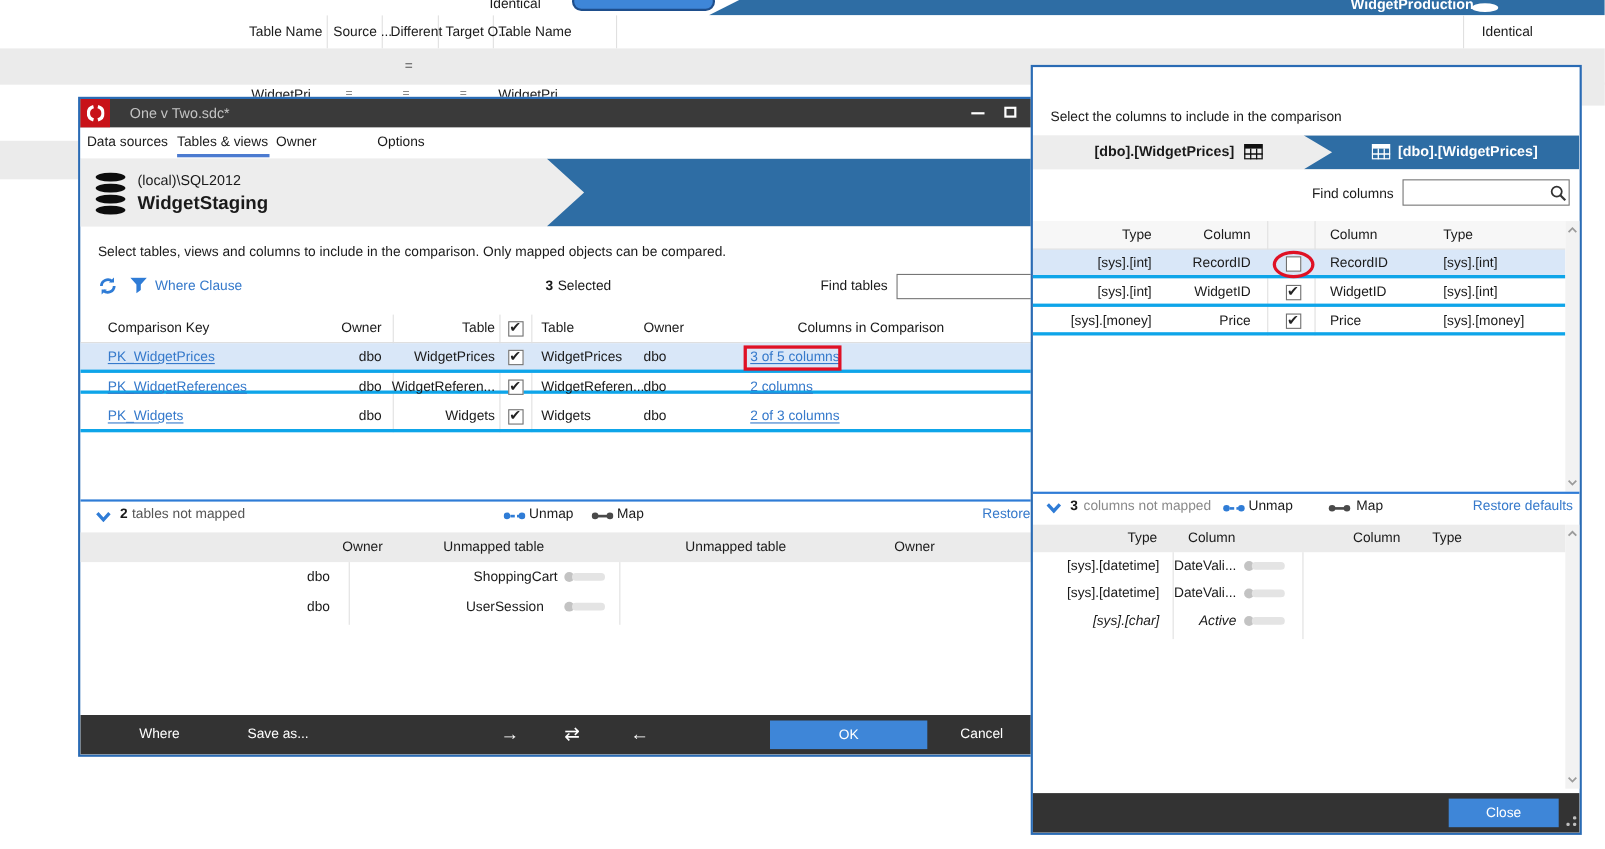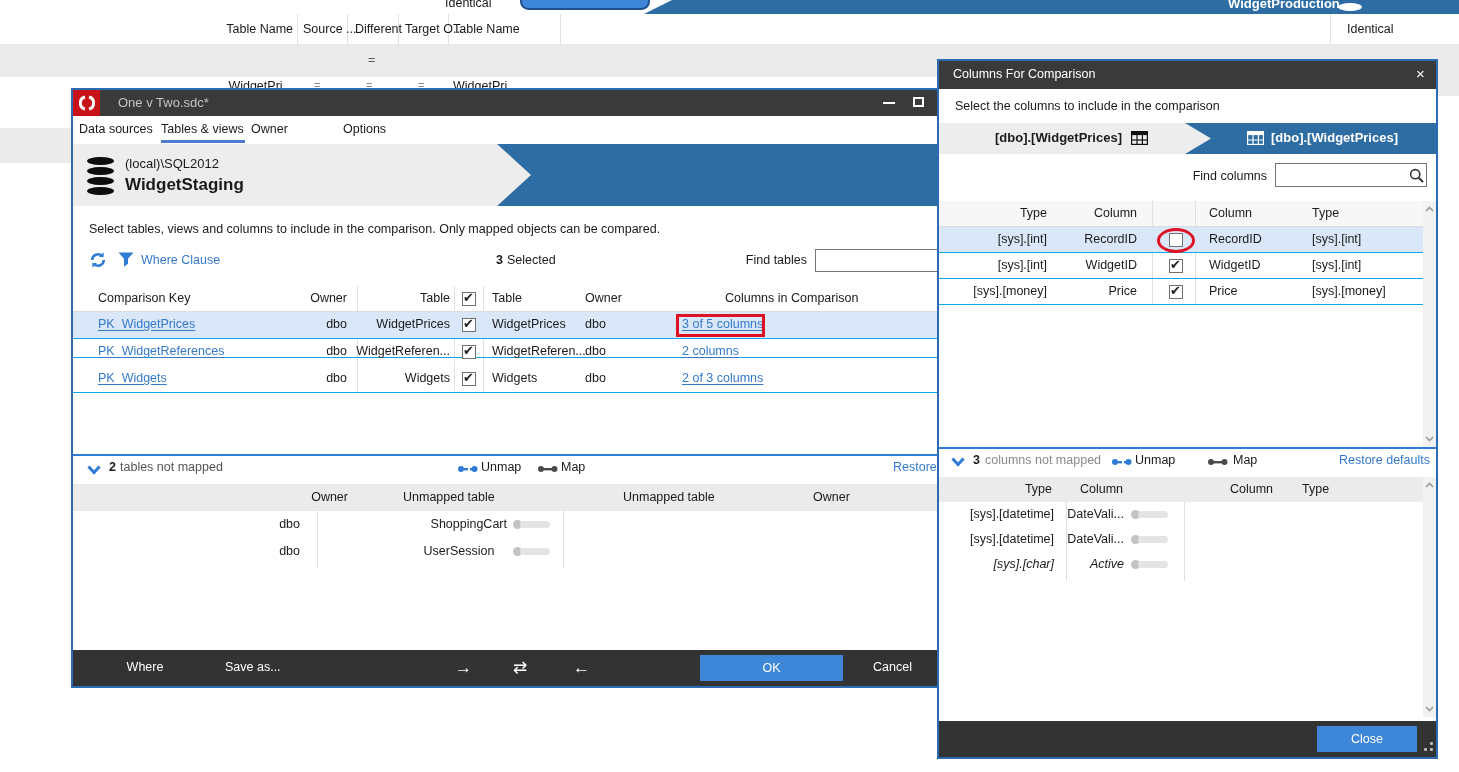--- a/index.html
+++ b/index.html
@@ -34,21 +34,21 @@
 .band-blue { background:#2e6da4; clip-path:polygon(0 0,34px 50%,0 100%,100% 100%,100% 0); }
 .band-blue-sm { background:#2e6da4; clip-path:polygon(0 0,26px 50%,0 100%,100% 100%,100% 0); }
 
 .db { display:flex; flex-direction:column; gap:2px; }
 .db i { display:block; background:currentColor; }
 
 .cb { position:absolute; width:14px; height:14px; background:#fff; border:1px solid #707070; }
 .cb.checked::after { content:"\2714"; position:absolute; left:0px; top:-3px; font-size:13px; color:#222; }
 
 .row-hl { background:#d9e7f8; }
-.grid-row-line { border-bottom:1px solid #0ea5e9; }
+.grid-row-line { border-bottom:3px solid #0ea5e9; }
 .hdr-line { border-bottom:1px solid #dcdcdc; }
 .gray-hdr { background:#ebebeb; }
 
 .blue-divider { background:#2f7cd6; height:2px; }
 
 .slider-handle { position:absolute; display:flex; align-items:center; }
 .slider-handle .knob { width:9px; height:9px; border-radius:50%; background:#c3c3c3; }
 .slider-handle .bar { width:30px; height:7px; border-radius:4px; background:#e4e4e4; margin-left:-2px; }
 
 .input { position:absolute; background:#fff; border:1px solid #767676; }
@@ -273,24 +273,20 @@
       <span class="r footer-arrow" style="left:382px;top:8px;">→</span>
       <span class="r footer-arrow" style="left:440px;top:8px;">⇄</span>
       <span class="r footer-arrow" style="left:500px;top:8px;">←</span>
       <div class="btn-blue" style="left:627px;top:5px;width:143px;height:26px;line-height:26px;">OK</div>
       <div class="r footer-lbl" style="left:800px;top:10px;">Cancel</div>
     </div>
   </div>
 
   <div class="dlg" style="left:937px;top:59px;width:501px;height:700px;z-index:2;">
 
-    <div class="titlebar" style="height:28px;">
-      <span class="r white" style="left:14px;top:6px;">Columns For Comparison</span>
-      <span class="r white" style="left:477px;top:4px;font-size:15px;">×</span>
-    </div>
 
     <div class="r" style="left:16px;top:38px;">Select the columns to include in the comparison</div>
 
     <div class="r band" style="left:0;top:62px;width:497px;height:31px;">
       <div class="r tar b" style="left:30px;top:7px;width:153px;font-size:13px;">[dbo].[WidgetPrices]</div>
       <span class="r" style="left:192px;top:8px;color:#111;">
         <svg width="17" height="14" viewBox="0 0 17 14">
             <rect x="0.5" y="0.5" width="16" height="13" fill="none" stroke="currentColor" stroke-width="1.4"></rect>
             <rect x="0.5" y="0.5" width="16" height="3.6" fill="currentColor"></rect>
             <line x1="6" y1="4" x2="6" y2="14" stroke="currentColor" stroke-width="1.2"></line>

